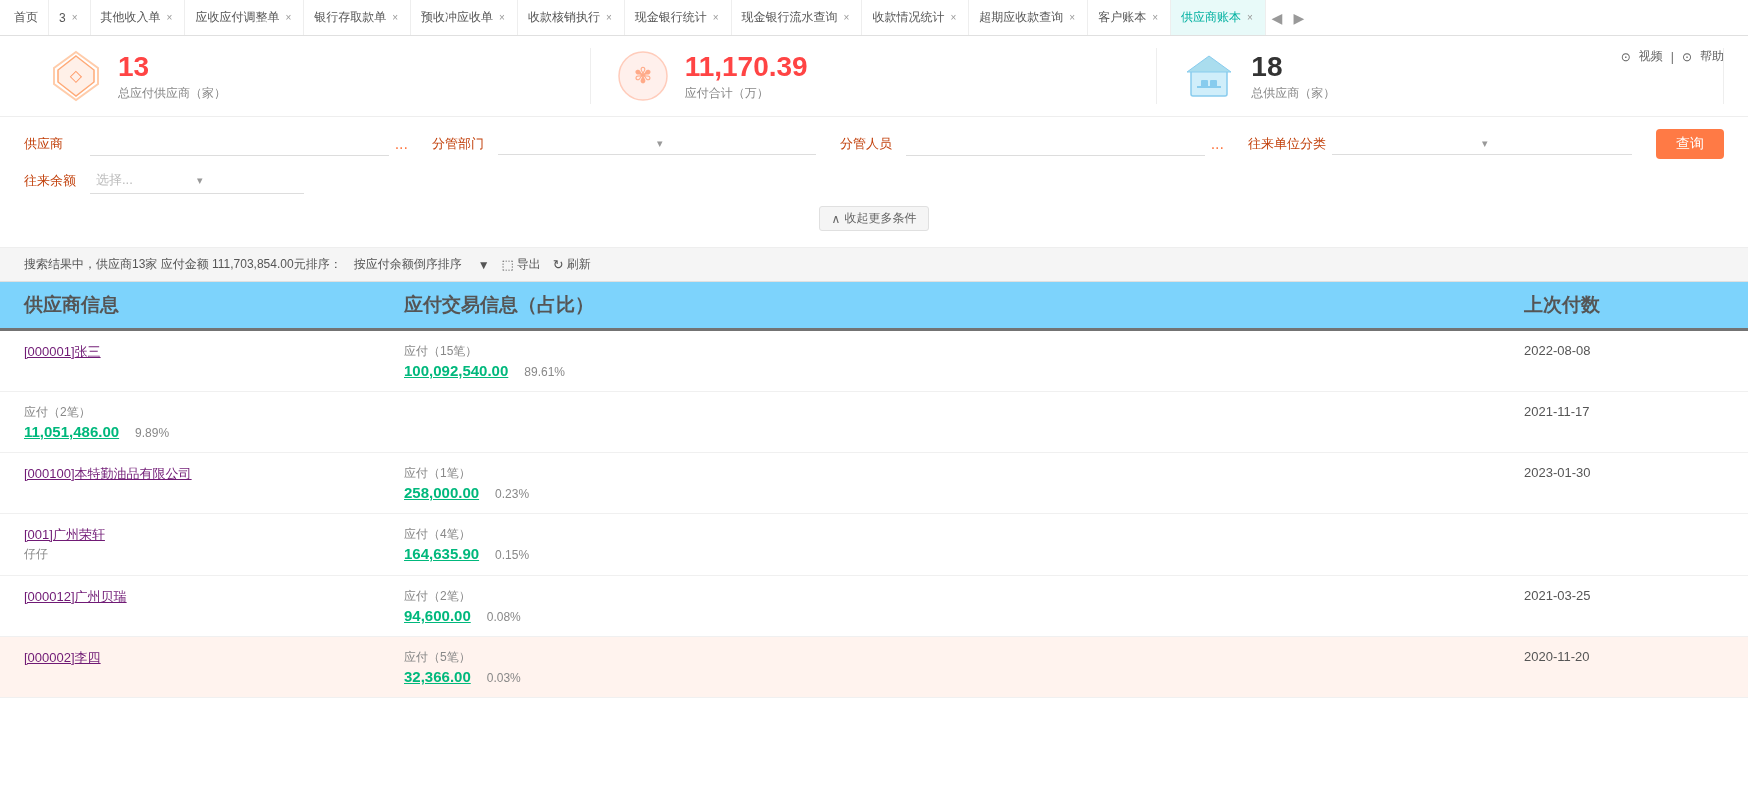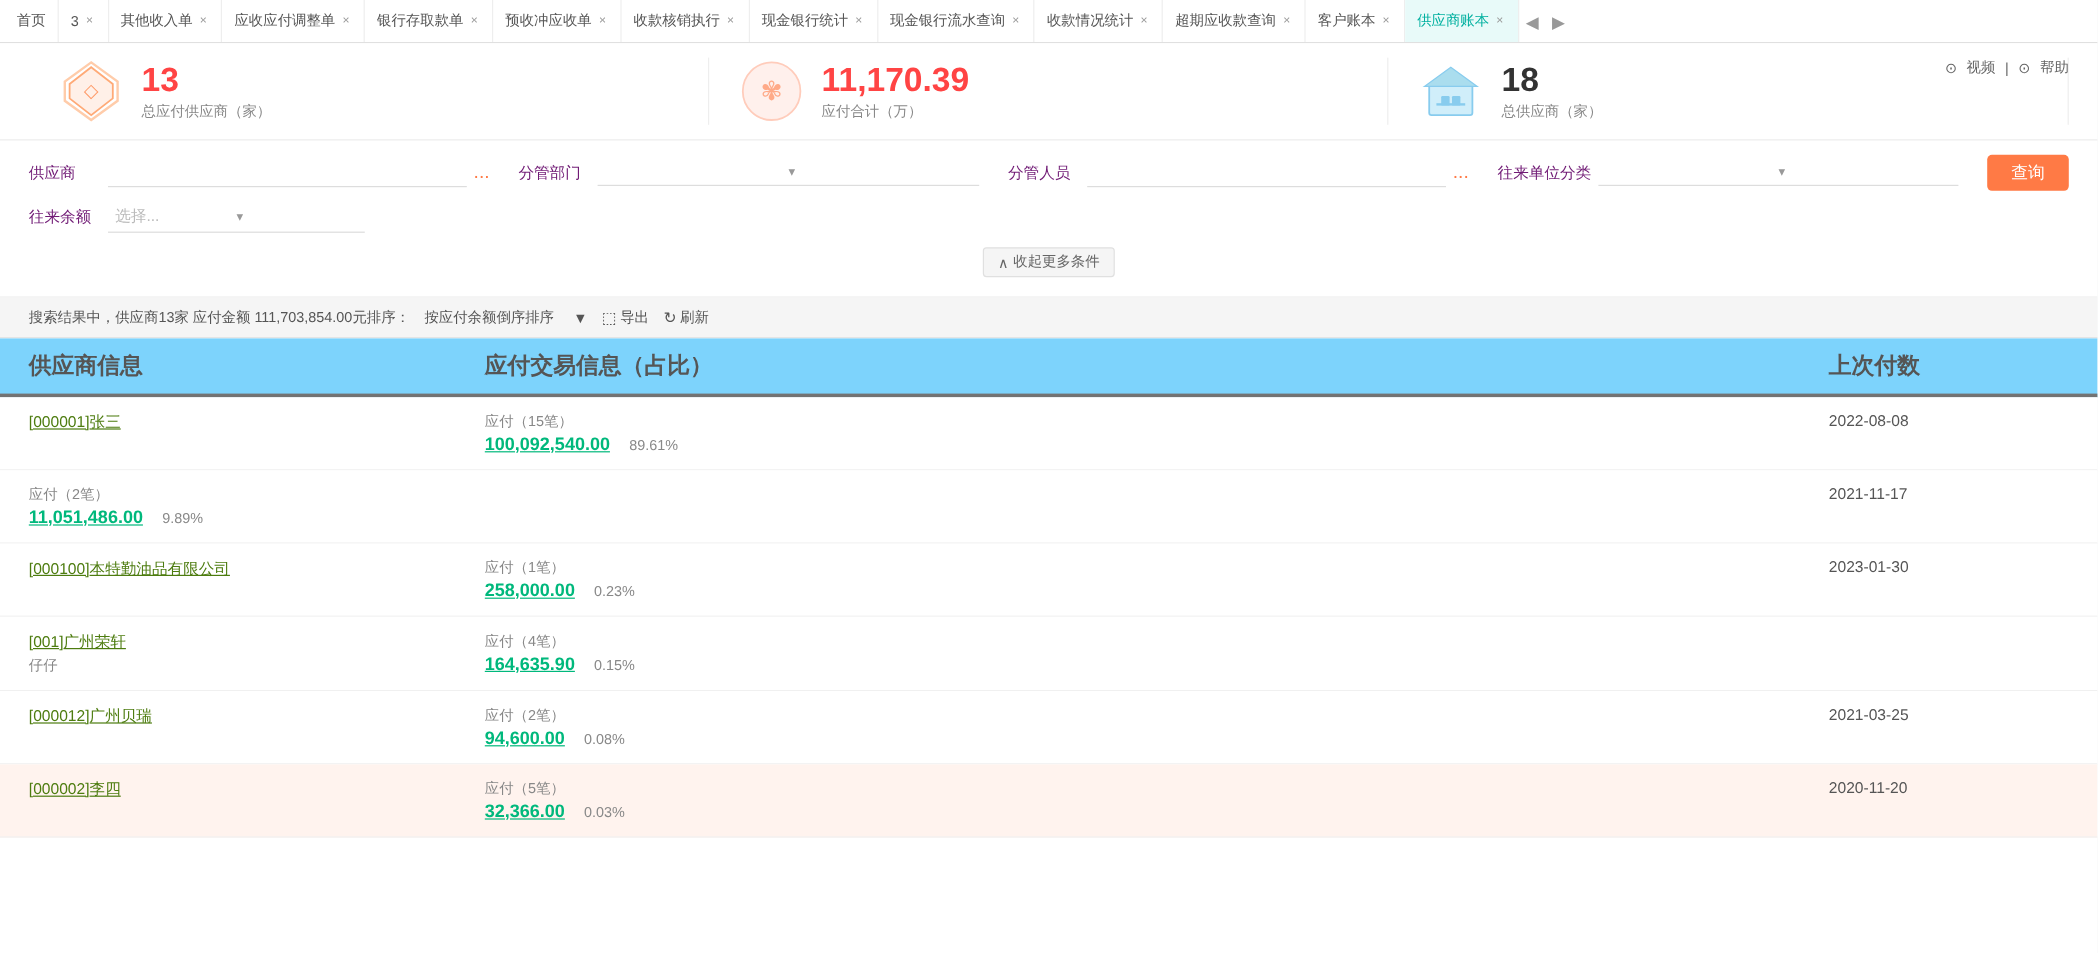--- a/index.html
+++ b/index.html
@@ -108,21 +108,21 @@
       margin-bottom: 8px;
     }
     .filter-item {
       display: flex;
       align-items: center;
       gap: 6px;
       flex: 1;
     }
     .filter-label {
       font-size: 13px;
-      color: #701a75;
+      color: #c2410c;
       white-space: nowrap;
       min-width: 60px;
     }
     .filter-input {
       flex: 1;
       border: none;
       border-bottom: 1px solid #ddd;
       outline: none;
       padding: 4px 6px;
       font-size: 13px;
@@ -234,21 +234,21 @@
       display: flex;
       padding: 12px 24px;
       border-bottom: 1px solid #f0f0f0;
       align-items: flex-start;
       background: #fff;
       cursor: pointer;
     }
     .table-row.highlighted { background: #fff3ee; }
 
     .supplier-link {
-      color: #4d7c0f;
+      color: #701a75;
       text-decoration: underline;
       cursor: pointer;
       font-size: 13px;
     }
     .supplier-sub {
       font-size: 12px;
       color: #888;
       margin-top: 2px;
     }
 

